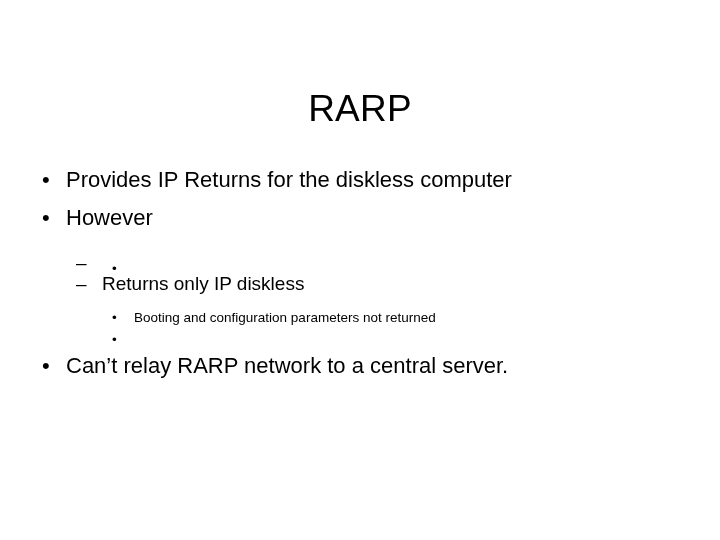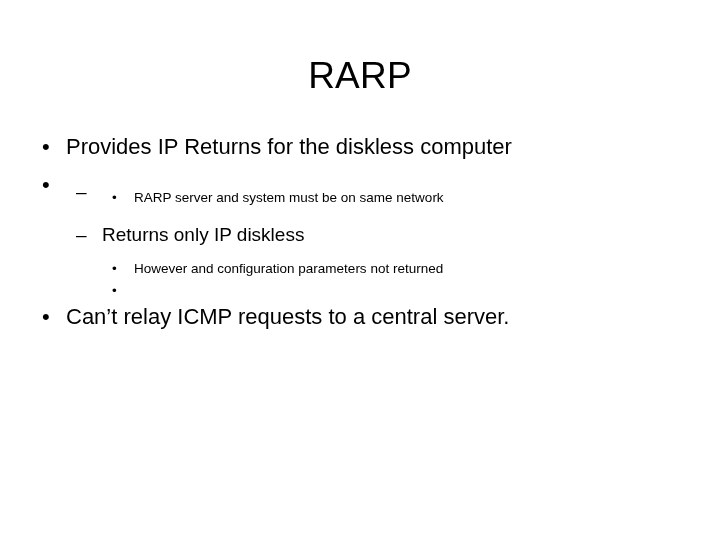--- a/index.html
+++ b/index.html
@@ -14,20 +14,21 @@
     font-family: "Liberation Sans", sans-serif;
     color: #000000;
     -webkit-font-smoothing: antialiased;
   }
   .slide {
     position: relative;
     width: 720px;
     height: 388px;
     background: #ffffff;
     box-sizing: border-box;
+    margin-top: 33px;
   }
   .slide-title {
     position: absolute;
     top: 54px;
     left: 0;
     width: 720px;
     text-align: center;
     font-size: 37px;
     line-height: 44px;
     font-weight: normal;
@@ -101,54 +102,54 @@
 
   <div class="body-area">
 
     <div class="bullet lvl1">
       <span class="marker">•</span>
       <span class="text">Provides IP Returns for the diskless computer</span>
     </div>
 
     <div class="bullet lvl1">
       <span class="marker">•</span>
+      <span class="text">However</span>
     </div>
 
     <div class="spacer-md"></div>
 
     <div class="bullet lvl2">
       <span class="marker">–</span>
     </div>
 
     <div class="spacer-sm"></div>
 
     <div class="bullet lvl3">
       <span class="marker">•</span>
-      <span class="text">RARP server and system must be on same network</span>
     </div>
 
     <div class="spacer-md"></div>
 
     <div class="bullet lvl2">
       <span class="marker">–</span>
       <span class="text">Returns only IP diskless</span>
     </div>
 
     <div class="spacer-sm"></div>
 
     <div class="bullet lvl3">
       <span class="marker">•</span>
-      <span class="text">However and configuration parameters not returned</span>
+      <span class="text">Booting and configuration parameters not returned</span>
     </div>
 
     <div class="bullet lvl3">
       <span class="marker">•</span>
     </div>
 
     <div class="spacer-lg"></div>
 
     <div class="bullet lvl1">
       <span class="marker">•</span>
-      <span class="text">Can’t relay ICMP requests to a central server.</span>
+      <span class="text">Can’t relay RARP network to a central server.</span>
     </div>
 
   </div>
 </div>
 
 </body></html>

